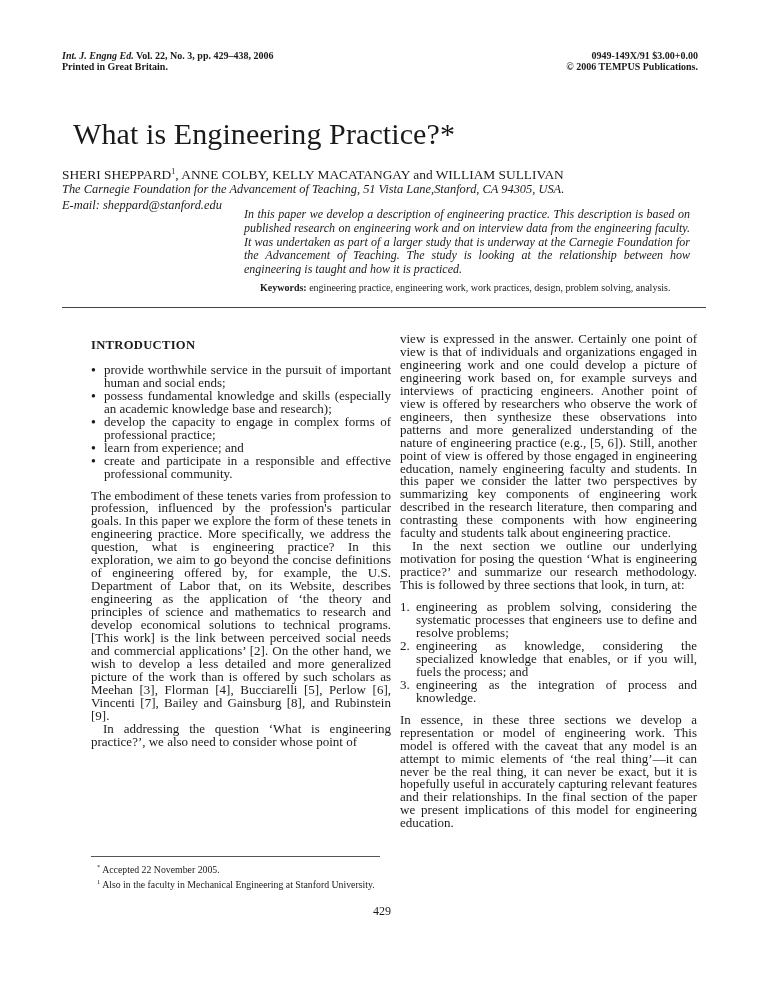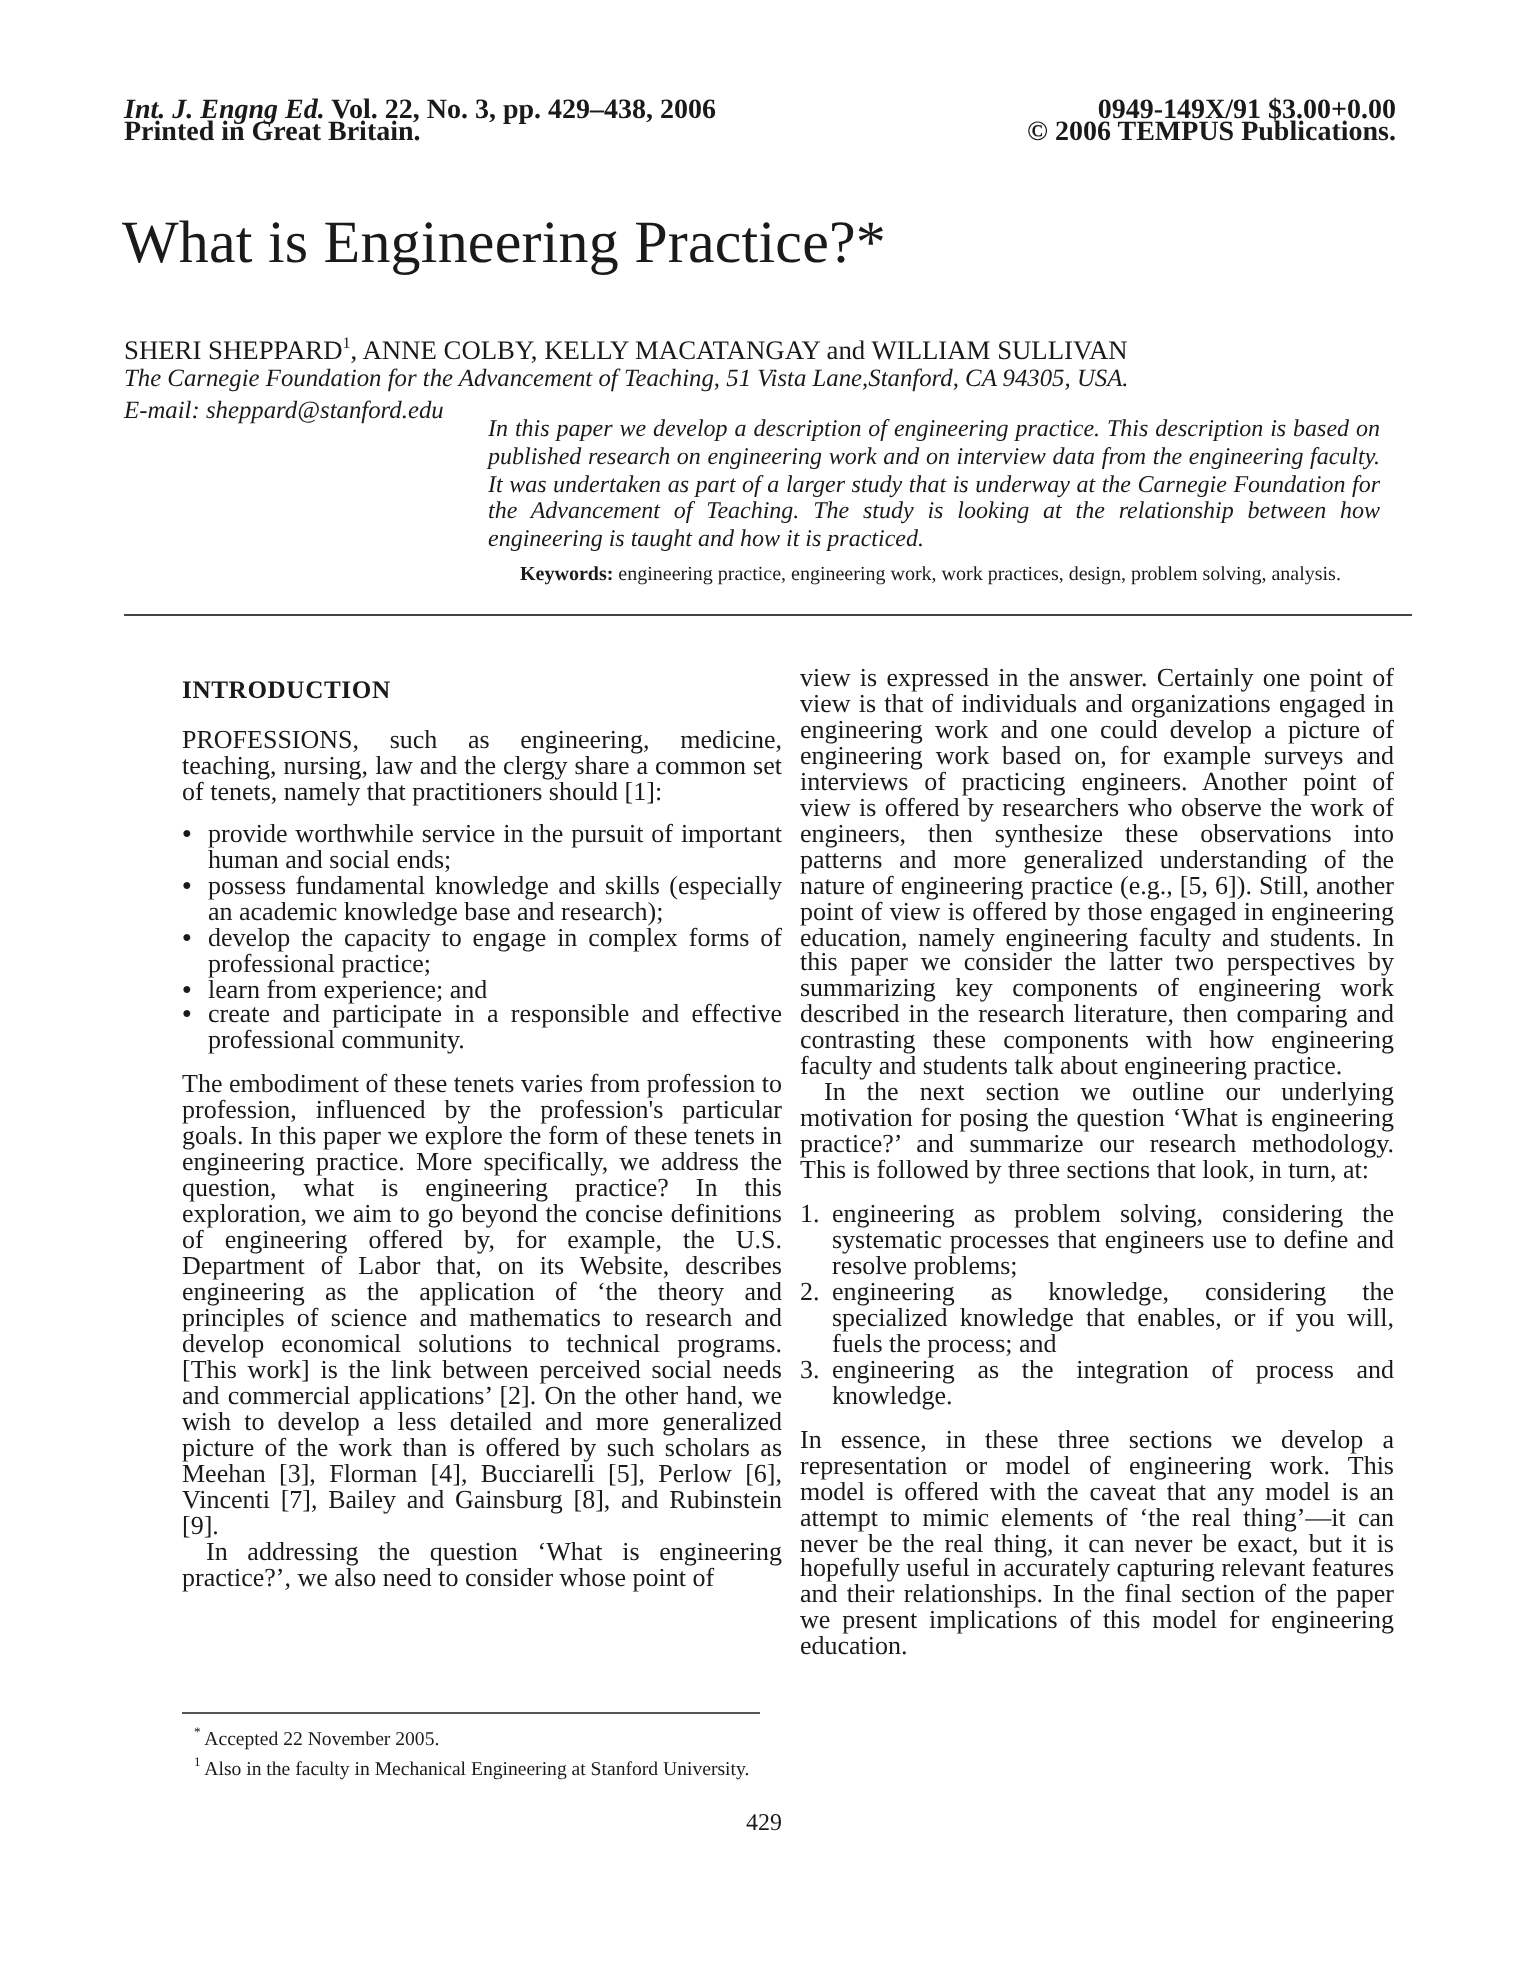--- a/index.html
+++ b/index.html
@@ -1,22 +1,22 @@
 <!DOCTYPE html>
 <html><head>
 <meta charset="utf-8">
 <style>
   html, body { margin: 0; padding: 0; background: #ffffff; }
   body { width: 768px; height: 994px; position: relative; overflow: hidden;
          font-family: "Liberation Serif", "DejaVu Serif", serif; color: #1a1a1a; }
-  .hdr { position: absolute; top: 50px; font-size: 14px; line-height: 11px; font-weight: bold; }
+  .hdr { position: absolute; top: 50px; font-size: 10px; line-height: 11px; font-weight: bold; }
   .hdr-left { left: 62px; }
   .hdr-right { right: 70px; text-align: right; }
   .hdr i { font-style: italic; }
-  .title { position: absolute; left: 61px; top: 105px; font-size: 30px; font-weight: normal; margin: 0; letter-spacing: 0.1px; }
+  .title { position: absolute; left: 61px; top: 105px; font-size: 30px; font-weight: normal; margin: 12px; letter-spacing: 0.1px; }
   .authors { position: absolute; left: 62px; top: 163px; font-size: 13.4px; line-height: 17px; }
   .authors sup { font-size: 8px; }
   .affil { position: absolute; left: 62px; top: 181px; font-size: 12.4px; line-height: 16px; font-style: italic; }
   .abstract { position: absolute; left: 244px; top: 208px; width: 446px; font-size: 12px; line-height: 13.8px;
               font-style: italic; text-align: justify; margin: 0; }
   .keywords { position: absolute; left: 260px; top: 281px; width: 446px; font-size: 10px; line-height: 13.8px;
               text-align: justify; margin: 0; }
   .keywords b { font-weight: bold; }
   .rule { position: absolute; left: 62px; top: 307px; width: 644px; height: 0; border-top: 1px solid #444; }
   .col { position: absolute; width: 300px; font-size: 13px; line-height: 12.95px; text-align: justify; }
@@ -57,21 +57,20 @@
   <div>The Carnegie Foundation for the Advancement of Teaching, 51 Vista Lane,Stanford, CA 94305, USA.</div>
   <div>E-mail: sheppard@stanford.edu</div>
 </div>
 
 <p class="abstract">In this paper we develop a description of engineering practice. This description is based on published research on engineering work and on interview data from the engineering faculty. It was undertaken as part of a larger study that is underway at the Carnegie Foundation for the Advancement of Teaching. The study is looking at the relationship between how engineering is taught and how it is practiced.</p>
 <p class="keywords"><b>Keywords:</b><span> engineering practice, engineering work, work practices, design, problem solving, analysis.</span></p>
 <div class="rule"></div>
 
 <div class="col col-left">
   <p class="sect">INTRODUCTION</p>
-  <p><span>PROFESSIONS</span><span>, such as engineering, medicine, teaching, nursing, law and the clergy share a common set of tenets, namely that practitioners should [1]:</span></p>
   <ul class="bul">
     <li>provide worthwhile service in the pursuit of important human and social ends;</li>
     <li>possess fundamental knowledge and skills (especially an academic knowledge base and research);</li>
     <li>develop the capacity to engage in complex forms of professional practice;</li>
     <li>learn from experience; and</li>
     <li>create and participate in a responsible and effective professional community.</li>
   </ul>
   <p>The embodiment of these tenets varies from profession to profession, influenced by the profession's particular goals. In this paper we explore the form of these tenets in engineering practice. More specifically, we address the question, what is engineering practice? In this exploration, we aim to go beyond the concise definitions of engineering offered by, for example, the U.S. Department of Labor that, on its Website, describes engineering as the application of ‘the theory and principles of science and mathematics to research and develop economical solutions to technical programs. [This work] is the link between perceived social needs and commercial applications’ [2]. On the other hand, we wish to develop a less detailed and more generalized picture of the work than is offered by such scholars as Meehan [3], Florman [4], Bucciarelli [5], Perlow [6], Vincenti [7], Bailey and Gainsburg [8], and Rubinstein [9].</p>
   <p class="indent">In addressing the question ‘What is engineering practice?’, we also need to consider whose point of</p>
 </div>

